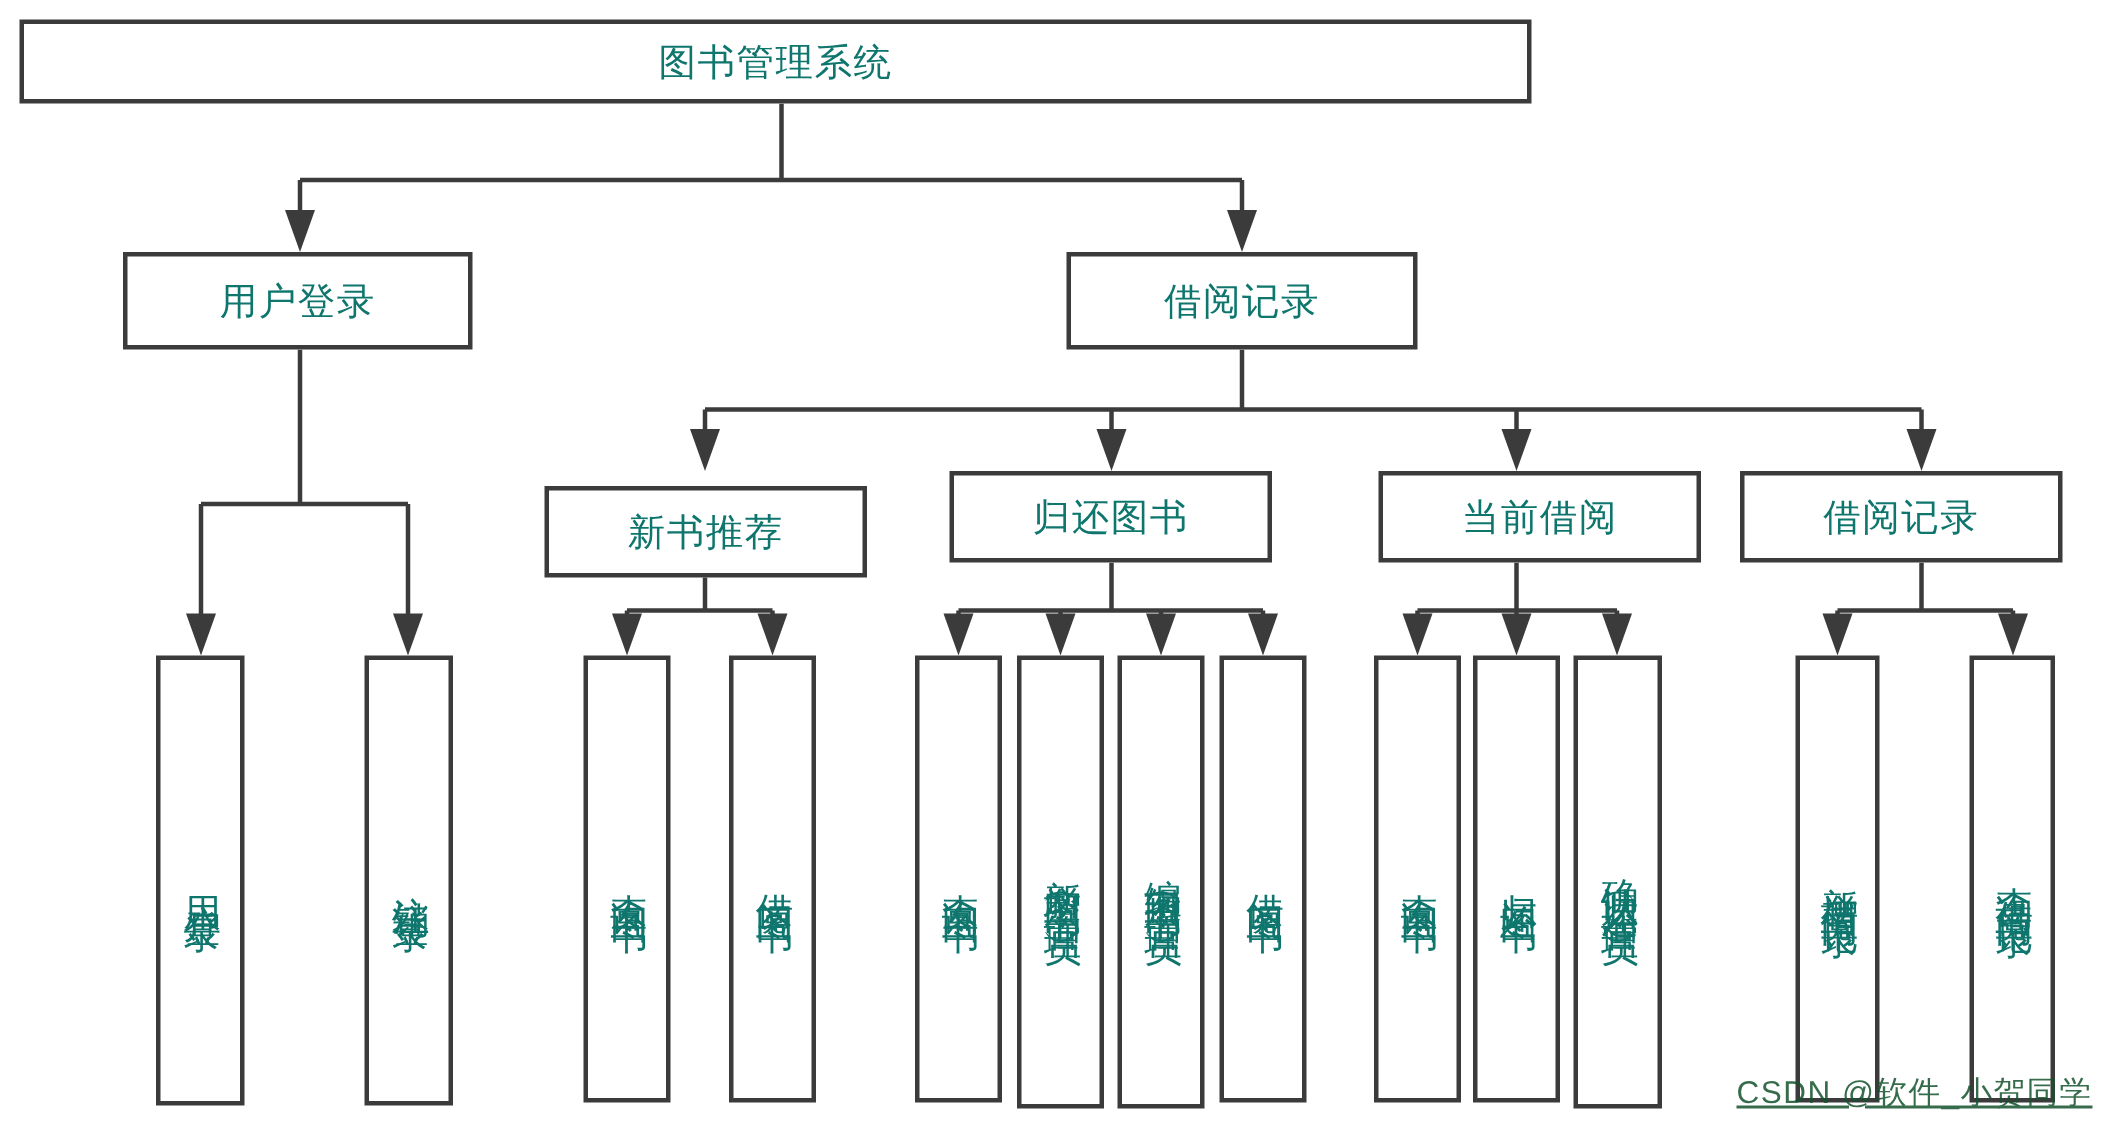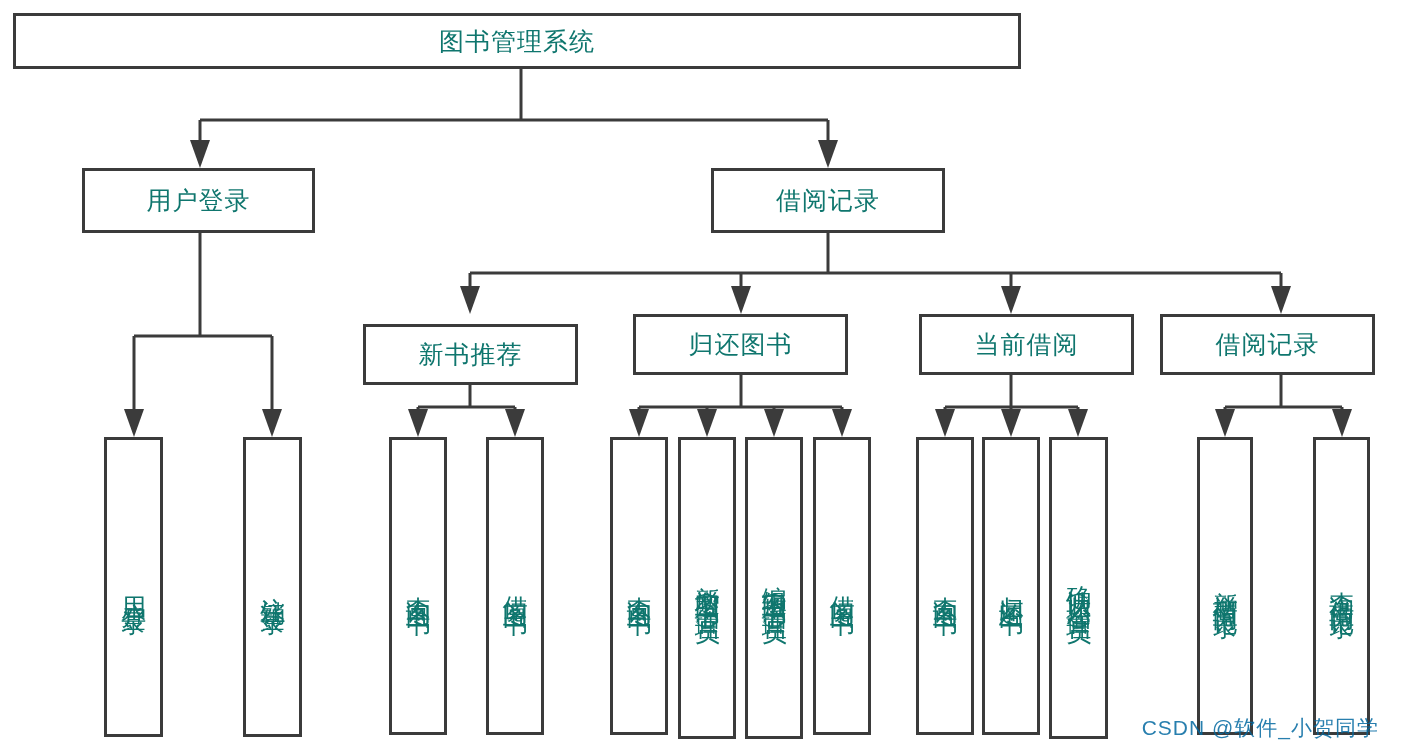--- a/index.html
+++ b/index.html
@@ -27,28 +27,29 @@
     font-size:25px;
   }
   .vnode .vtext{
     writing-mode:vertical-rl;
     letter-spacing:5px;
     line-height:1.1;
     white-space:nowrap;
   }
   .watermark{
     position:absolute;
-    right:26px;
+    right:10px;
     bottom:5px;
     font-size:21px;
-    color:#0369a1;
+    color:#14532d;
     opacity:0.85;
     letter-spacing:1px;
     z-index:3;
     white-space:nowrap;
+    text-decoration:underline;
   }
 </style>
 </head>
 <body>
 
 <div id="stage">
 
   <svg id="wires" viewBox="0 0 1405 747" xmlns="http://www.w3.org/2000/svg">
     <g stroke="#3b3b3b" stroke-width="3" fill="none">
 

